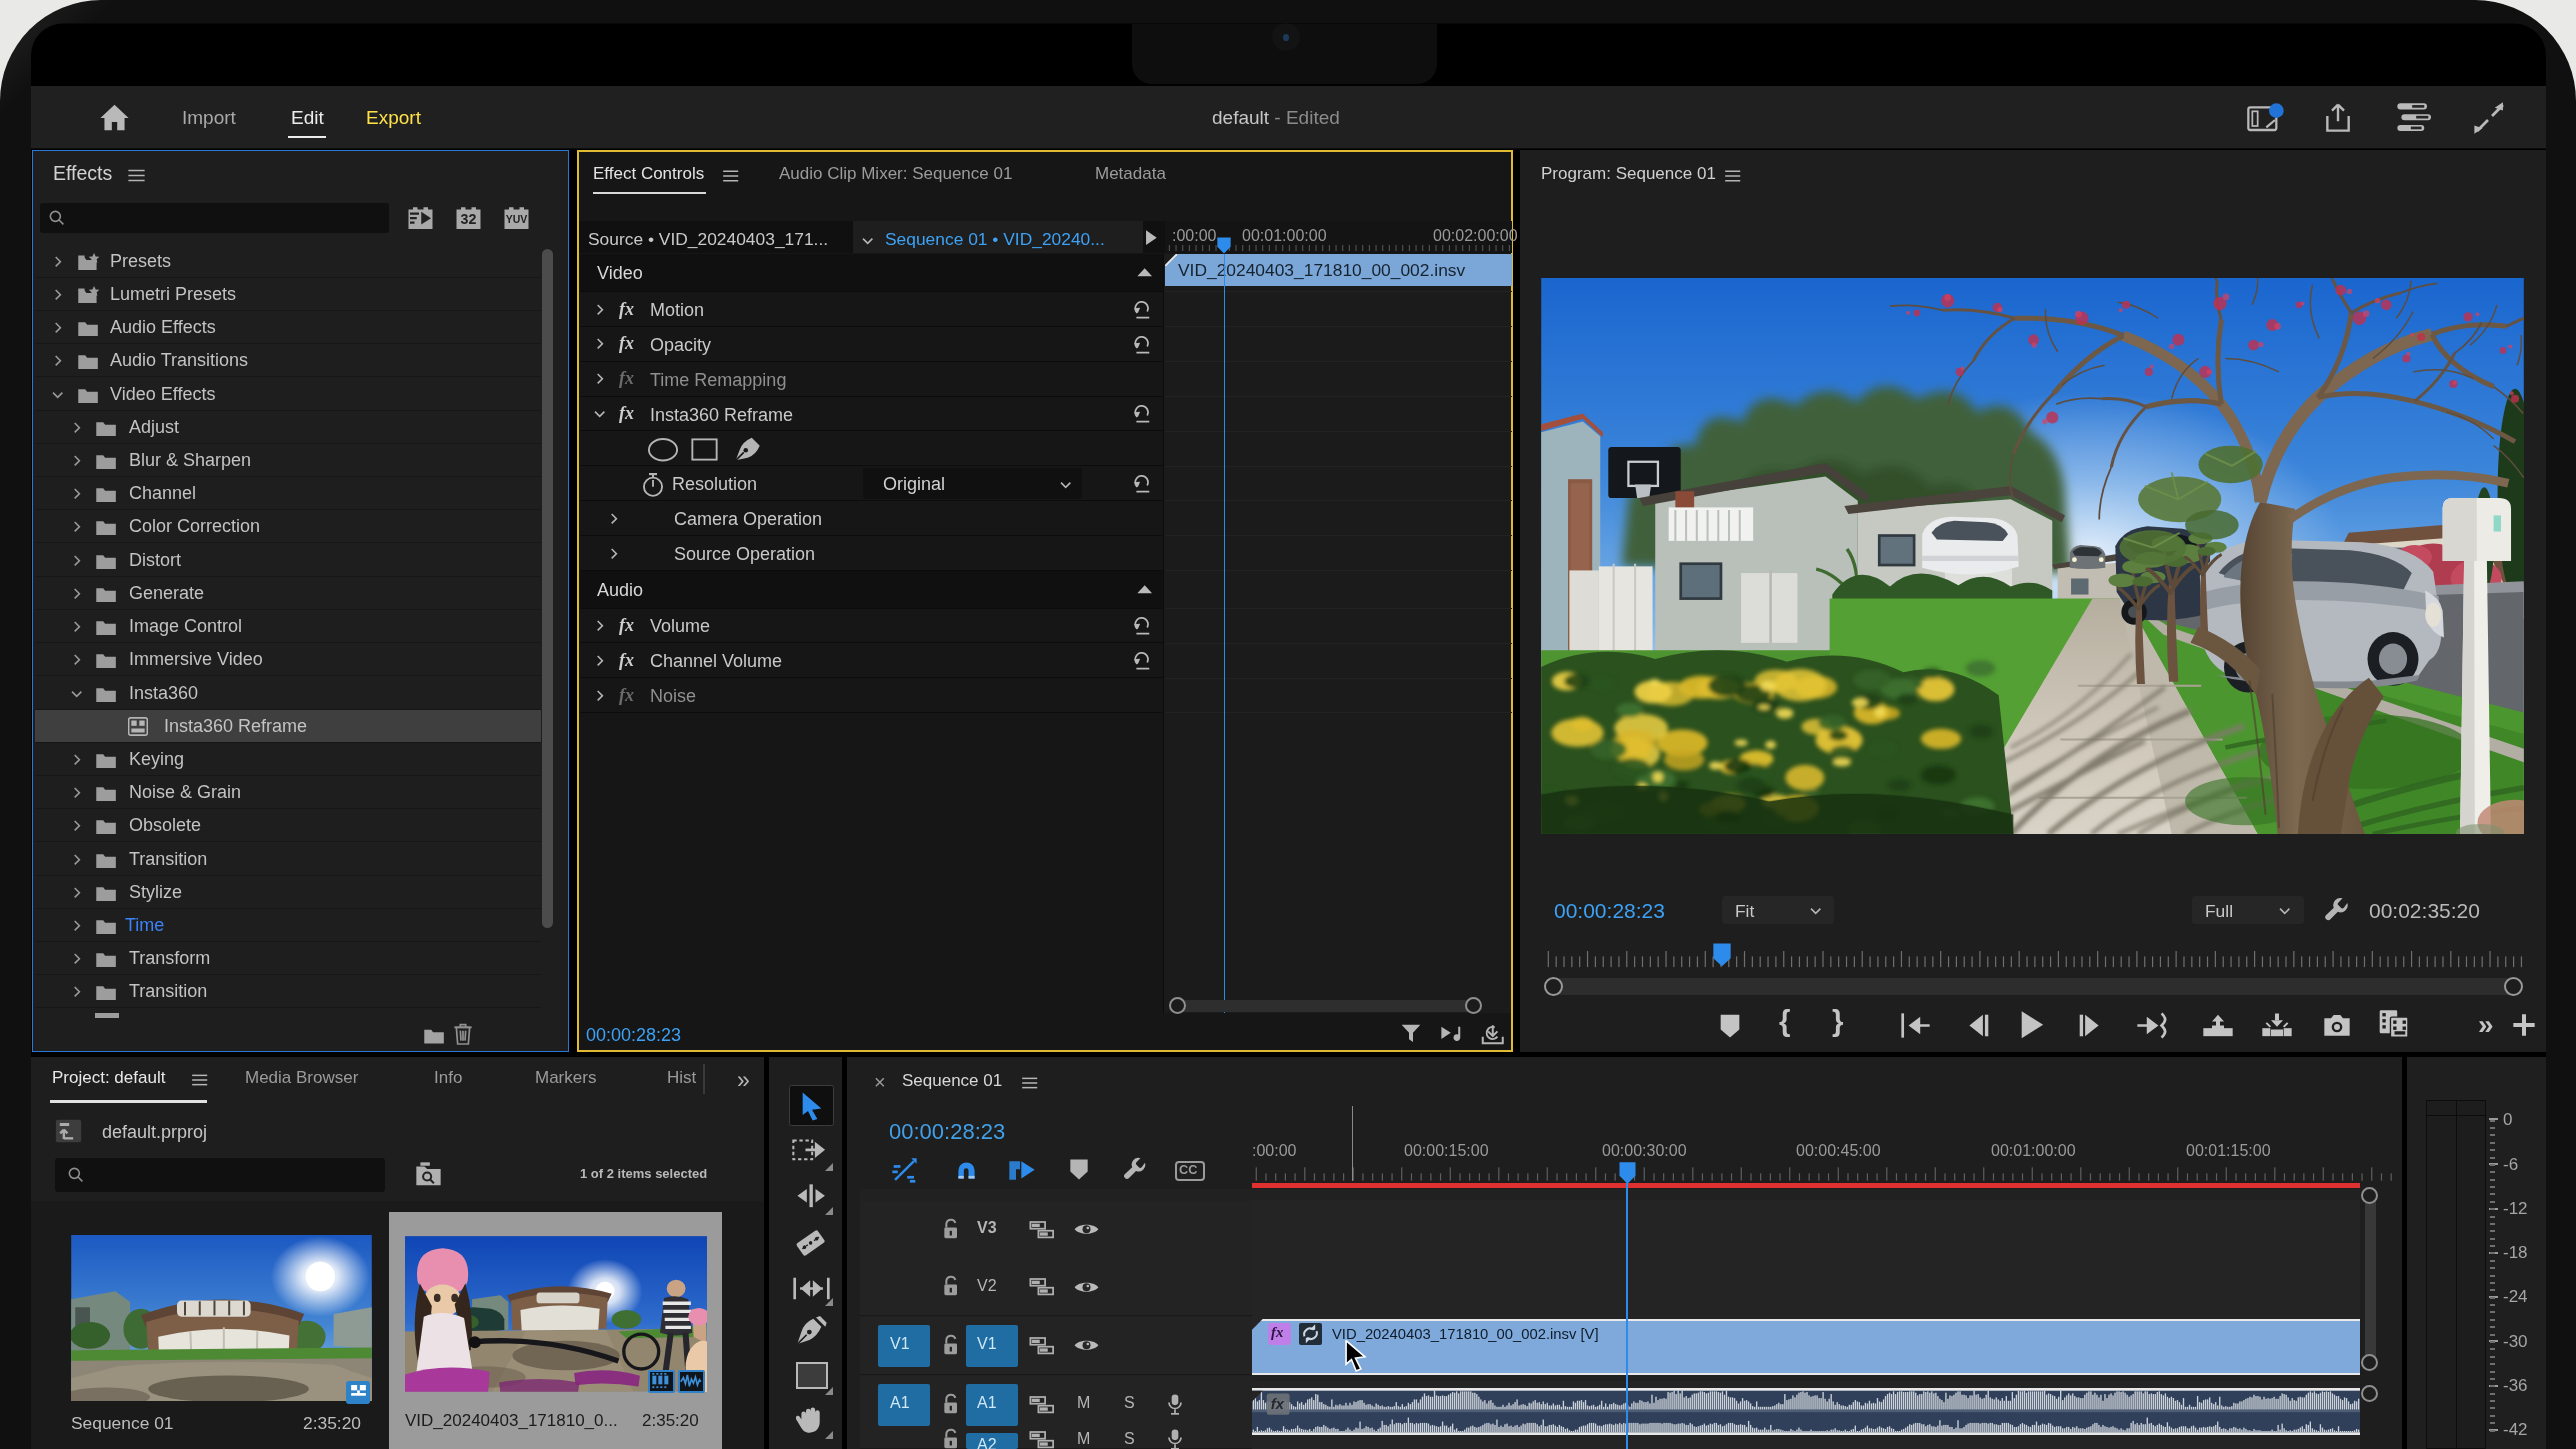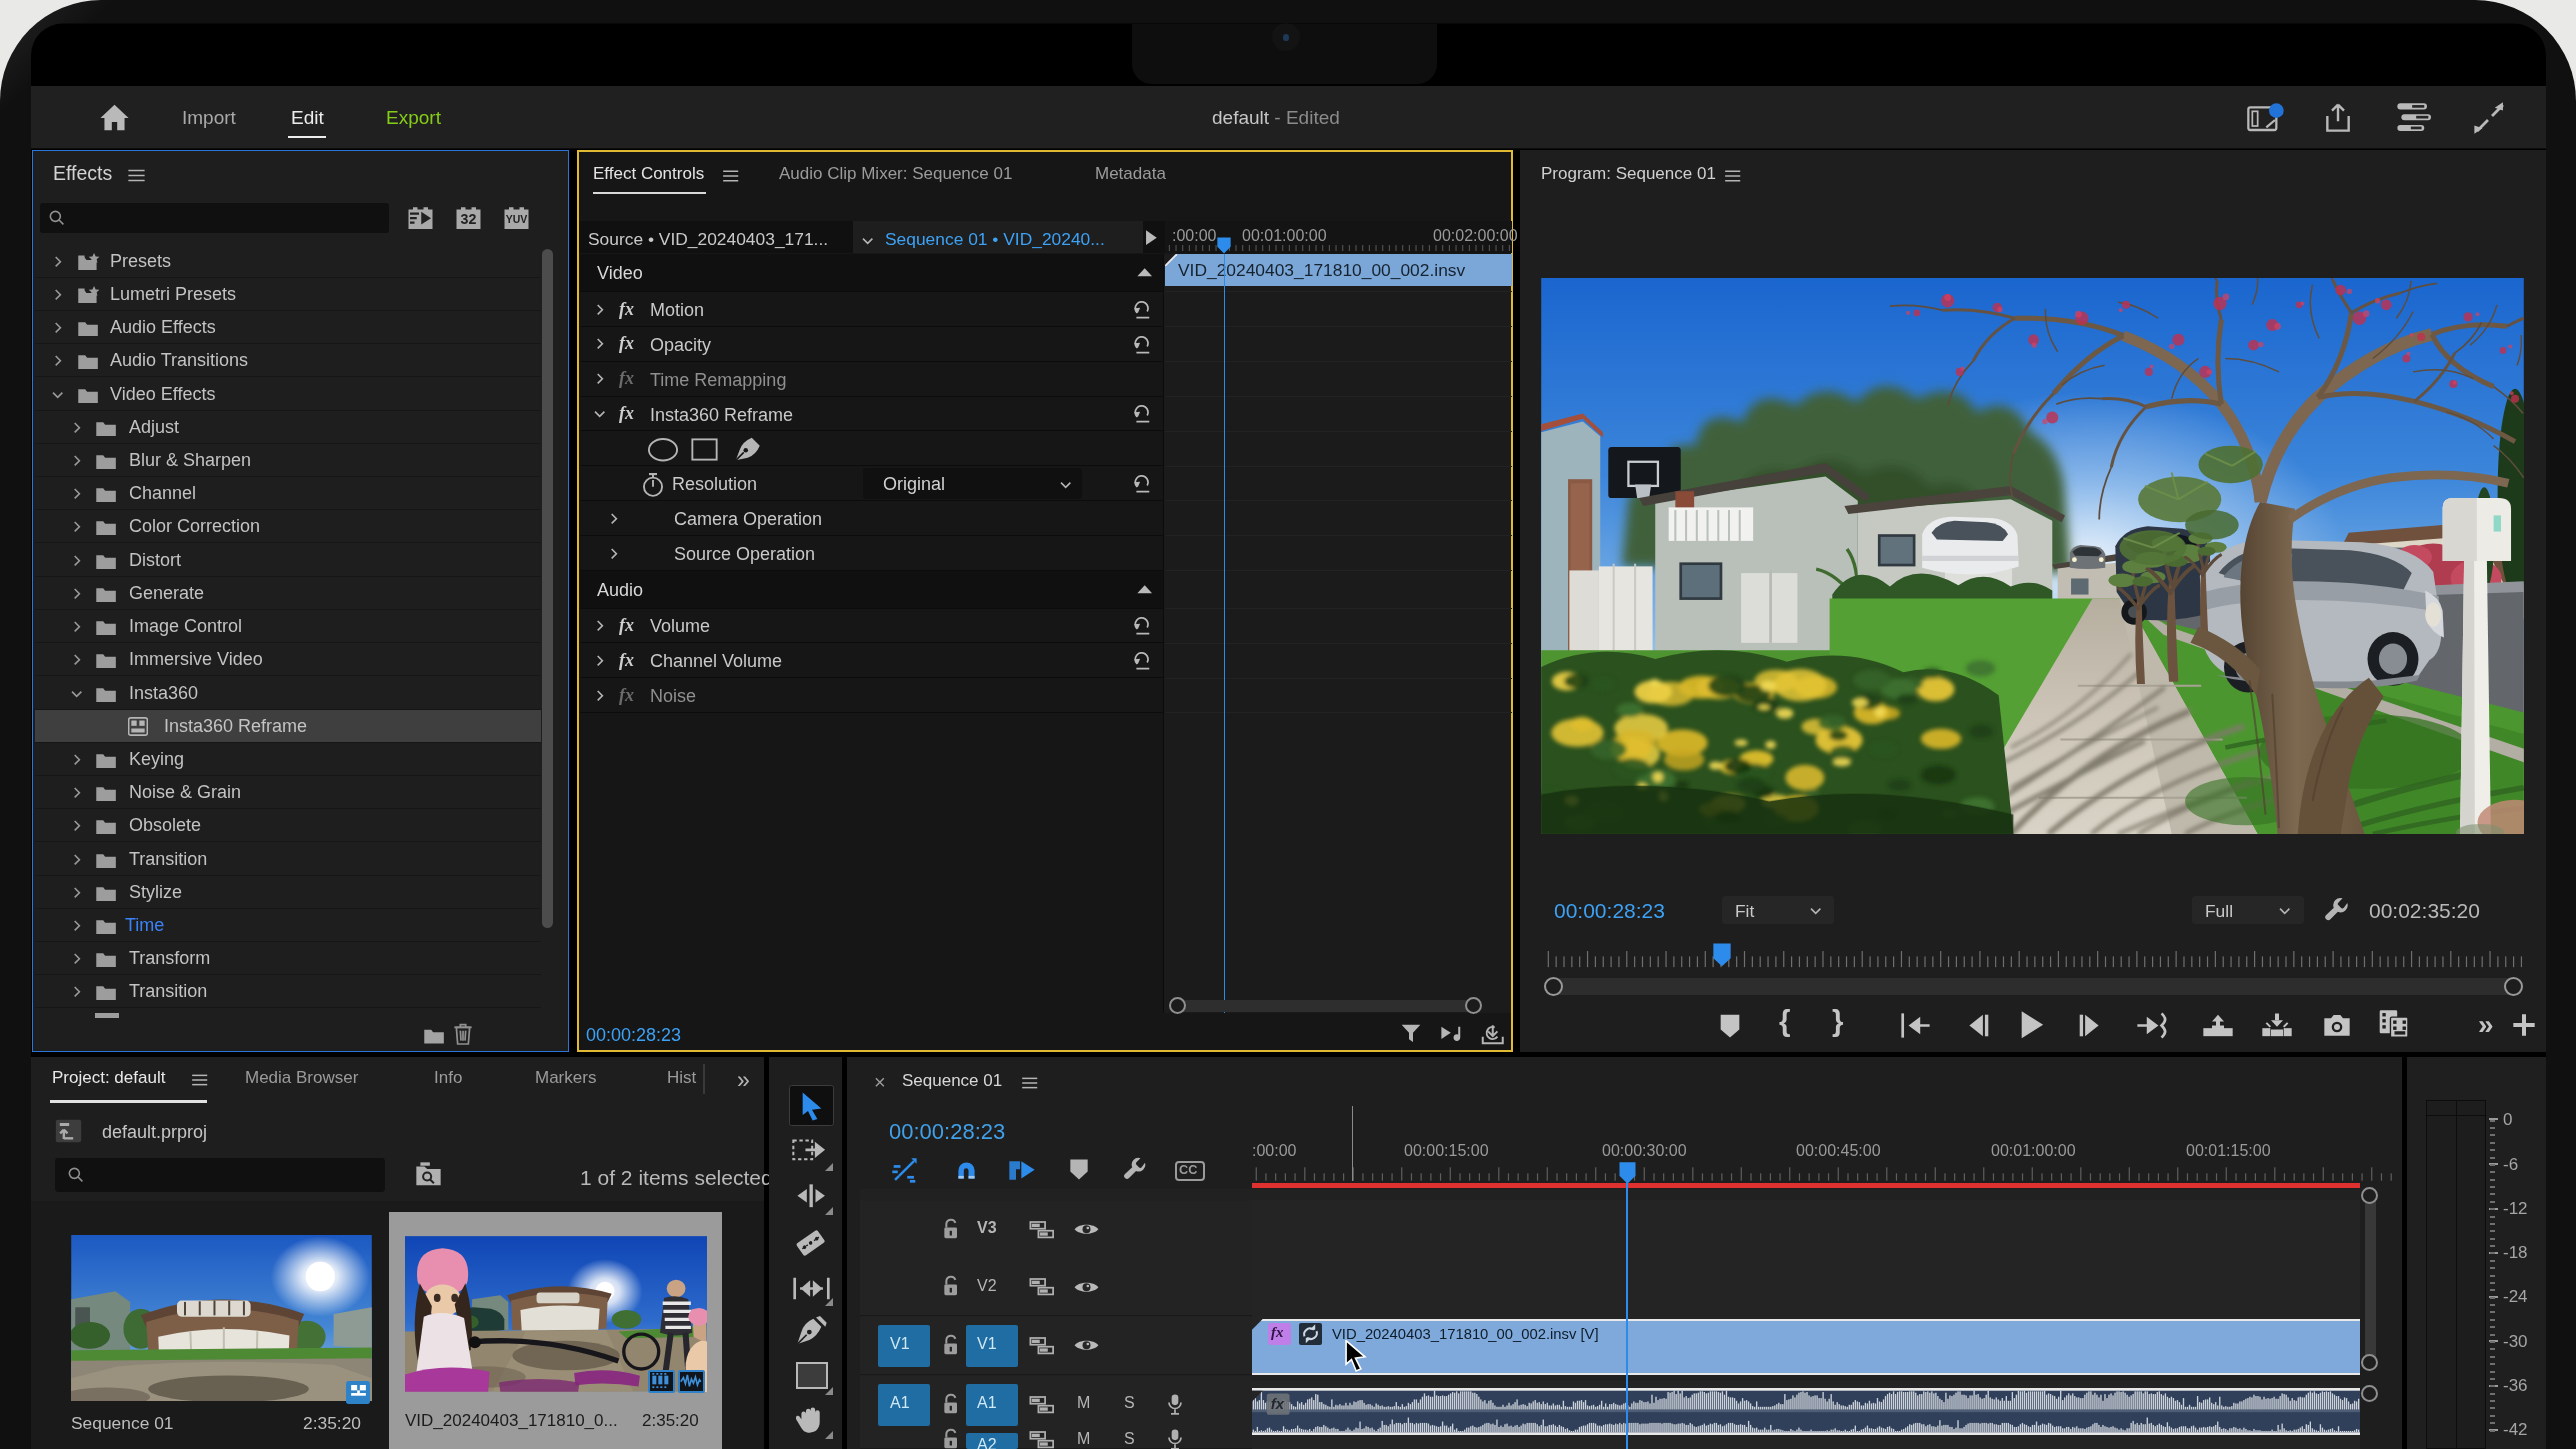--- a/index.html
+++ b/index.html
@@ -9,21 +9,21 @@
     <div style="left:1132px;top:23.5px;width:305px;height:60px;background:#0e0e0e;border-radius:0 0 20px 20px"></div>
     <div style="left:1272px;top:23px;width:28px;height:28px;border-radius:50%;background:#131313"></div>
     <div style="left:1283px;top:34px;width:6px;height:6.7px;border-radius:50%;background:#1c3a58"></div>
     <div style="left:31px;top:86px;width:2515px;height:63px;background:#202020;border-bottom:0.7px solid #0d0d0d"></div>
     <svg style="position:absolute;left:99px;top:102px" width="31" height="29.5" viewBox="0 0 46 44">
       <path d="M23 4 L44 24 L38 24 L38 42 L27 42 L27 30 L19 30 L19 42 L8 42 L8 24 L2 24 Z" fill="#b9b9b9"></path>
     </svg>
     <div style="position:absolute;left:182px;top:107px;font-size:19px;color:#a9a9a9;font-weight:400;white-space:nowrap;">Import</div>
     <div style="position:absolute;left:291px;top:107px;font-size:19px;color:#ececec;font-weight:400;white-space:nowrap;">Edit</div>
     <div style="left:288px;top:136px;width:38px;height:2px;background:#ececec"></div>
-    <div style="position:absolute;left:386px;top:107px;font-size:19px;color:#84cc16;font-weight:400;white-space:nowrap;">Export</div>
+    <div style="position:absolute;left:366px;top:107px;font-size:19px;color:#fde047;font-weight:400;white-space:nowrap;">Export</div>
     <div style="position:absolute;left:1212px;top:107px;font-size:19px;color:#c6c6c6;font-weight:400;white-space:nowrap;">default <span style="color:#8b8b8b">- Edited</span></div>
     <svg style="position:absolute;left:2246px;top:102px" width="38" height="32" viewBox="0 0 56 48">
 <rect x="3" y="8" width="42" height="34" rx="3" fill="none" stroke="#b9b9b9" stroke-width="3.4"></rect>
 <rect x="9" y="14" width="8" height="22" fill="none" stroke="#b9b9b9" stroke-width="2.6"></rect>
 <path d="M30 38 l13 -11" stroke="#b9b9b9" stroke-width="3.4"></path>
 <circle cx="45" cy="13" r="11" fill="#2173d8"></circle>
     </svg>
     <svg style="position:absolute;left:2322px;top:101px" width="32" height="34" viewBox="0 0 48 50">
 <path d="M8 22 v22 h32 v-22" fill="none" stroke="#b9b9b9" stroke-width="3.6"></path>
 <path d="M24 30 v-24 M24 5 l-9 9 M24 5 l9 9" fill="none" stroke="#b9b9b9" stroke-width="3.6"></path>
@@ -1187,21 +1187,21 @@
     <svg style="position:absolute;left:67px;top:1166px" width="17.4" height="17.4" viewBox="0 0 26 26">
       <circle cx="11" cy="11" r="7.5" fill="none" stroke="#8f8f8f" stroke-width="2.4"></circle>
       <line x1="16.5" y1="16.5" x2="23" y2="23" stroke="#8f8f8f" stroke-width="2.4"></line>
     </svg>
     <svg style="position:absolute;left:415px;top:1161px" width="27" height="27" viewBox="0 0 40 40">
       <path d="M2 8 h12 l4 4 h20 v24 h-36 z" fill="#b0b0b0"></path>
       <rect x="8" y="2" width="14" height="5" fill="#b0b0b0"></rect>
       <circle cx="18" cy="23" r="6" fill="none" stroke="#222" stroke-width="3"></circle>
       <line x1="22" y1="27" x2="28" y2="33" stroke="#222" stroke-width="3"></line>
     </svg>
-    <div style="position:absolute;left:580px;top:1166px;font-size:21px;color:#b9b9b9;font-weight:400;white-space:nowrap;">1 of 2 items selected</div>
+    <div style="position:absolute;left:580px;top:1166px;font-size:13px;color:#b9b9b9;font-weight:700;white-space:nowrap;">1 of 2 items selected</div>
     <div style="left:31px;top:1201px;width:733px;height:248px;background:#1a1a1a"></div>
     <svg style="position:absolute;left:71px;top:1235px" width="301" height="166" viewBox="0 0 449 248">
       <defs>
         <linearGradient id="tsky1" x1="0" y1="0" x2="0" y2="1">
           <stop offset="0" stop-color="#1c59c2"></stop>
           <stop offset="0.55" stop-color="#4486d4"></stop>
           <stop offset="1" stop-color="#9cc2e8"></stop>
         </linearGradient>
         <radialGradient id="tsun1" cx="0.5" cy="0.5" r="0.5">
           <stop offset="0" stop-color="#ffffff"></stop>

